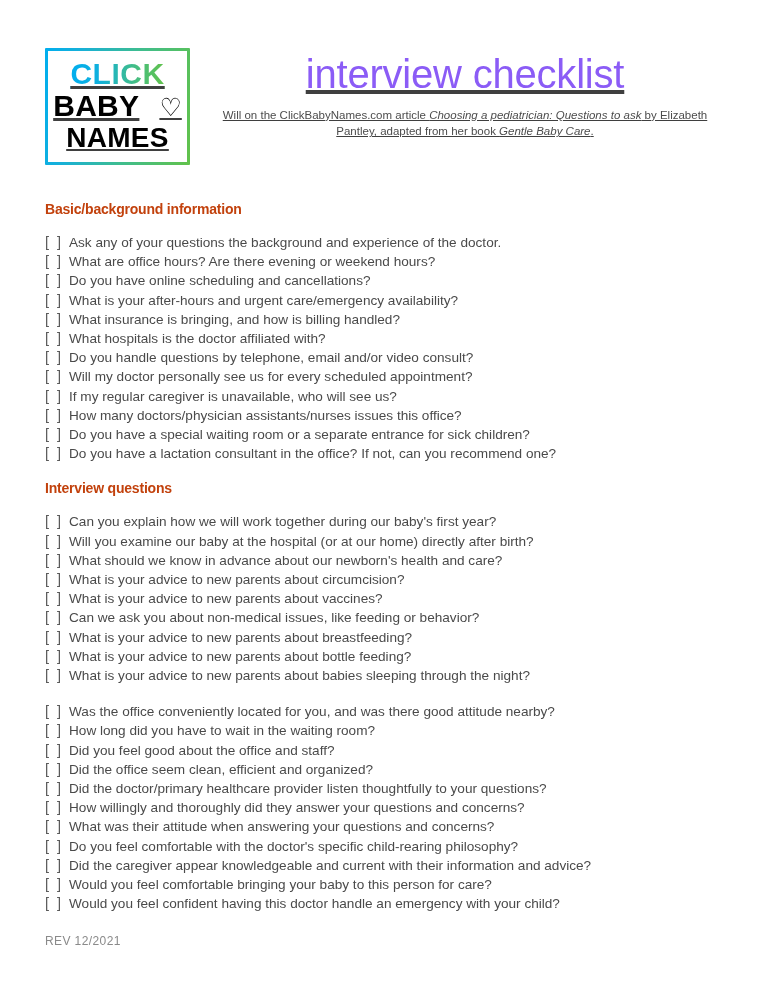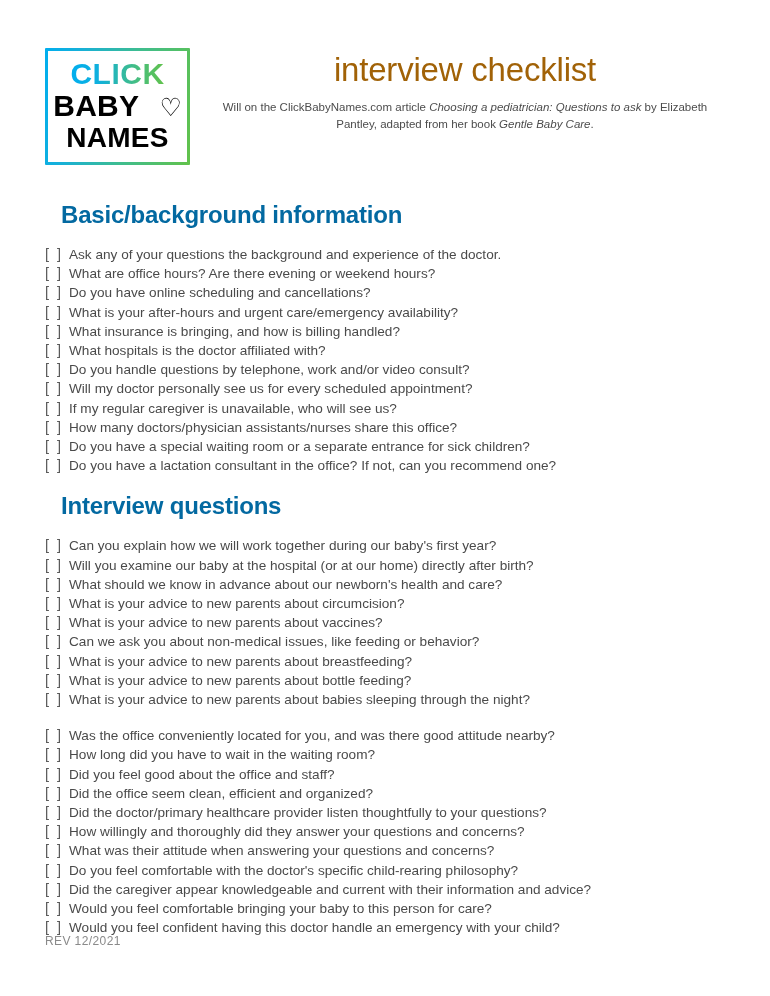--- a/index.html
+++ b/index.html
@@ -24,20 +24,21 @@
     position: relative;
     background: #ffffff;
   }
 
   
   .header {
     display: flex;
     align-items: flex-start;
     padding: 48px 40px 0 45px;
     box-sizing: border-box;
+    text-decoration: underline;
   }
 
   .logo-box {
     width: 145px;
     height: 117px;
     flex: 0 0 145px;
     box-sizing: border-box;
     border: 3px solid transparent;
     border-radius: 1px;
     background:
@@ -97,23 +98,23 @@
   }
   .title-line1 {
     font-size: 35px;
     font-weight: bold;
     color: #231f20;
     line-height: 1.06;
     letter-spacing: -0.3px;
     margin: 0;
   }
   .title-line2 {
-    font-size: 33px;
+    font-size: 40px;
     font-weight: normal;
-    color: #a16207;
+    color: #8b5cf6;
     line-height: 1.12;
     letter-spacing: -0.2px;
     margin: 2px 0 0 0;
   }
   .subtitle {
     font-size: 11.5px;
     color: #4c4c4c;
     line-height: 1.45;
     margin: 10px 0 0 0;
     padding: 0 8px;
@@ -125,25 +126,25 @@
   
   .content {
     padding: 0 40px 0 45px;
     margin-top: 36px;
   }
 
   .section {
     margin-bottom: 20px;
   }
   .section-title {
-    font-size: 24px;
-    font-weight: bold;
-    color: #0369a1;
+    font-size: 14px;
+    font-weight: bold;
+    color: #c2410c;
     letter-spacing: -0.2px;
-    margin: 0 0 16px 16px;
+    margin: 0 0 16px 0;
   }
   .section + .section .section-title {
     margin-top: 0;
   }
 
   .checklist {
     list-style: none;
     margin: 0;
     padding: 0;
   }
@@ -231,33 +232,33 @@
         <li class="check-item">
             <span class="checkbox">[&nbsp;&nbsp;]</span>
             <span class="item-text">What insurance is bringing, and how is billing handled?</span>
           </li>
         <li class="check-item">
             <span class="checkbox">[&nbsp;&nbsp;]</span>
             <span class="item-text">What hospitals is the doctor affiliated with?</span>
           </li>
         <li class="check-item">
             <span class="checkbox">[&nbsp;&nbsp;]</span>
-            <span class="item-text">Do you handle questions by telephone, work and/or video consult?</span>
+            <span class="item-text">Do you handle questions by telephone, email and/or video consult?</span>
           </li>
         <li class="check-item">
             <span class="checkbox">[&nbsp;&nbsp;]</span>
             <span class="item-text">Will my doctor personally see us for every scheduled appointment?</span>
           </li>
         <li class="check-item">
             <span class="checkbox">[&nbsp;&nbsp;]</span>
             <span class="item-text">If my regular caregiver is unavailable, who will see us?</span>
           </li>
         <li class="check-item">
             <span class="checkbox">[&nbsp;&nbsp;]</span>
-            <span class="item-text">How many doctors/physician assistants/nurses share this office?</span>
+            <span class="item-text">How many doctors/physician assistants/nurses issues this office?</span>
           </li>
         <li class="check-item">
             <span class="checkbox">[&nbsp;&nbsp;]</span>
             <span class="item-text">Do you have a special waiting room or a separate entrance for sick children?</span>
           </li>
         <li class="check-item">
             <span class="checkbox">[&nbsp;&nbsp;]</span>
             <span class="item-text">Do you have a lactation consultant in the office? If not, can you recommend one?</span>
           </li>
       </ul>

